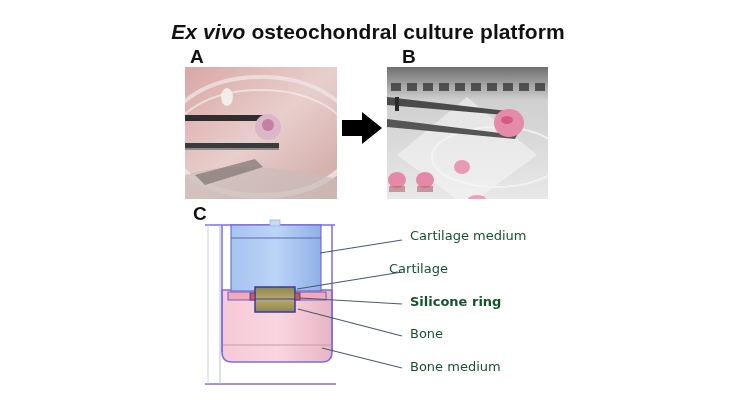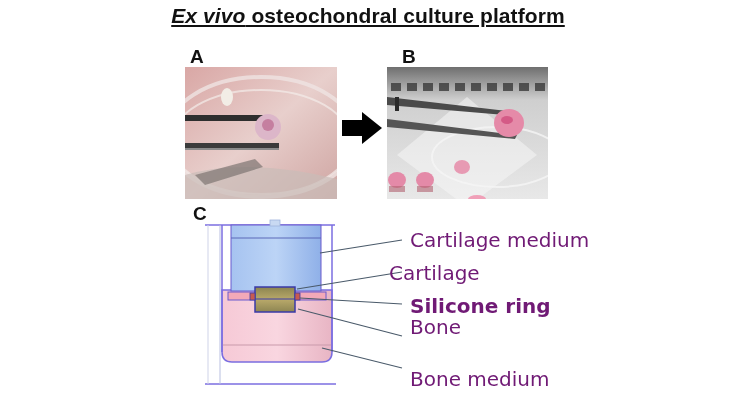--- a/index.html
+++ b/index.html
@@ -1,21 +1,21 @@
 <!DOCTYPE html>
 <html><head>
 <meta charset="utf-8">
 <style>
   html, body { margin:0; padding:0; background:#ffffff; }
   body { width:736px; height:400px; position:relative; overflow:hidden; font-family:"DejaVu Sans", sans-serif; }
-  .title { position:absolute; left:0; width:736px; top:4px; text-align:center; font-size:21px; font-weight:bold; color:#111; font-family:"Liberation Sans", sans-serif; letter-spacing:0.1px;text-decoration:underline; }
+  .title { position:absolute; left:0; width:736px; top:20px; text-align:center; font-size:21px; font-weight:bold; color:#111; font-family:"Liberation Sans", sans-serif; letter-spacing:0.1px; }
   .title i { font-style:italic; }
   .panel-label { position:absolute; font-weight:bold; font-size:19px; color:#111; font-family:"Liberation Sans", sans-serif; }
   .photo { position:absolute; overflow:hidden; }
-  .callout { position:absolute; font-size:20px; color:#701a75; font-family:"DejaVu Sans", sans-serif; white-space:nowrap; }
+  .callout { position:absolute; font-size:13px; color:#14532d; font-family:"DejaVu Sans", sans-serif; white-space:nowrap; }
   svg { position:absolute; left:0; top:0; }
 </style>
 </head>
 <body>
 
 <div class="title"><i>Ex vivo</i><span> osteochondral culture platform</span></div>
 
 <div class="panel-label" style="left:190px; top:46px;">A</div>
 <div class="photo" style="left:185px; top:67px; width:152px; height:132px;">
   <svg width="152" height="132" viewBox="0 0 152 132">
@@ -130,14 +130,14 @@
     <line x1="297" y1="289" x2="402" y2="272"></line>
     <line x1="300" y1="298" x2="402" y2="304"></line>
     <line x1="298" y1="309" x2="402" y2="336"></line>
     <line x1="322" y1="348" x2="402" y2="368"></line>
   </g>
 </svg>
 
 <div class="callout" style="left:410px; top:228px;">Cartilage medium</div>
 <div class="callout" style="left:389px; top:261px;">Cartilage</div>
 <div class="callout" style="left:410px; top:294px;font-weight:bold;">Silicone ring</div>
-<div class="callout" style="left:410px; top:315px;">Bone</div>
-<div class="callout" style="left:410px; top:359px;margin-top:8px;">Bone medium</div>
+<div class="callout" style="left:410px; top:326px;">Bone</div>
+<div class="callout" style="left:410px; top:359px;">Bone medium</div>
 
 </body></html>

